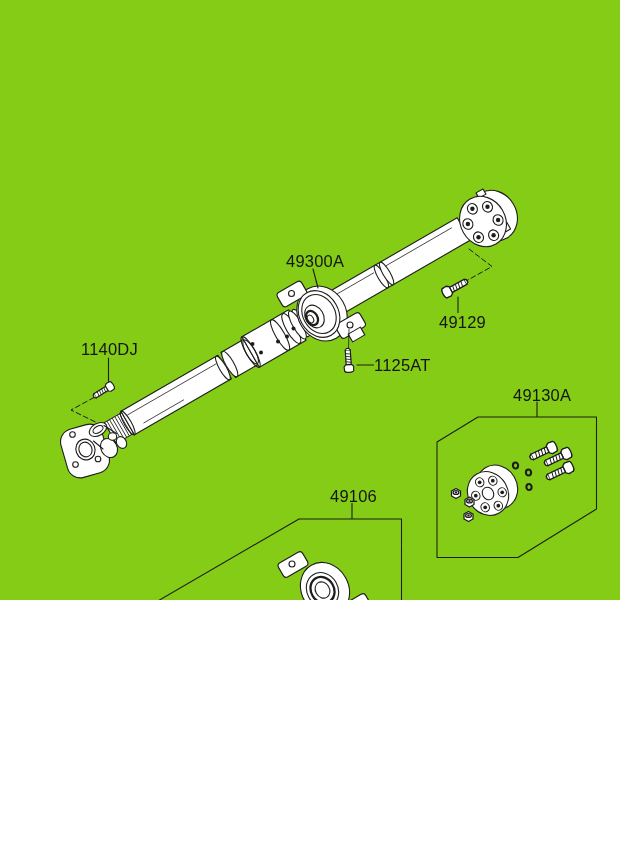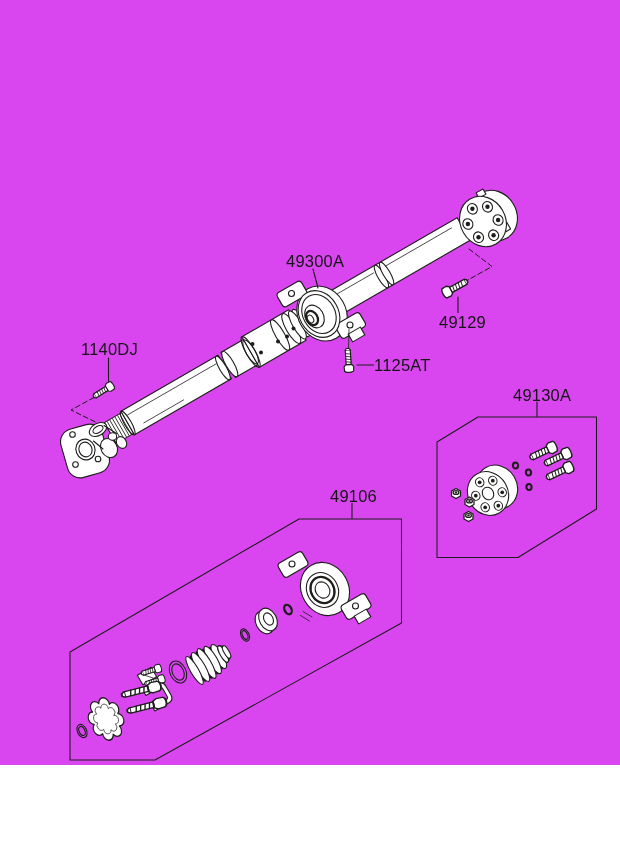--- a/index.html
+++ b/index.html
@@ -1,16 +1,16 @@
 <!DOCTYPE html>
 <html><head>
 <meta charset="utf-8">
 <style>
   html,body{margin:0;padding:0;background:#ffffff;}
-  .canvas{position:relative;width:620px;height:765px;background:#d946ef;overflow:hidden;}
+  .canvas{position:relative;width:620px;height:600px;background:#84cc16;overflow:hidden;}
   svg{position:absolute;left:0;top:0;}
   svg *{stroke-linecap:round;stroke-linejoin:round;}
   .s  {stroke:#1d1d1b;stroke-width:1.1;fill:none;}
   .st {stroke:#1d1d1b;stroke-width:0.8;fill:none;}
   .sw {stroke:#1d1d1b;stroke-width:1.1;fill:#ffffff;}
   .sd {fill:#1d1d1b;stroke:none;}
   .thick{stroke:#1d1d1b;stroke-width:2.3;fill:none;}
   .dash{stroke:#1d1d1b;stroke-width:1;fill:none;stroke-dasharray:5 3;}
   .box{stroke:#1d1d1b;stroke-width:1.05;fill:none;}
   .lbl{font-family:"Liberation Sans",sans-serif;font-size:16.5px;fill:#151515;letter-spacing:.2px;}

